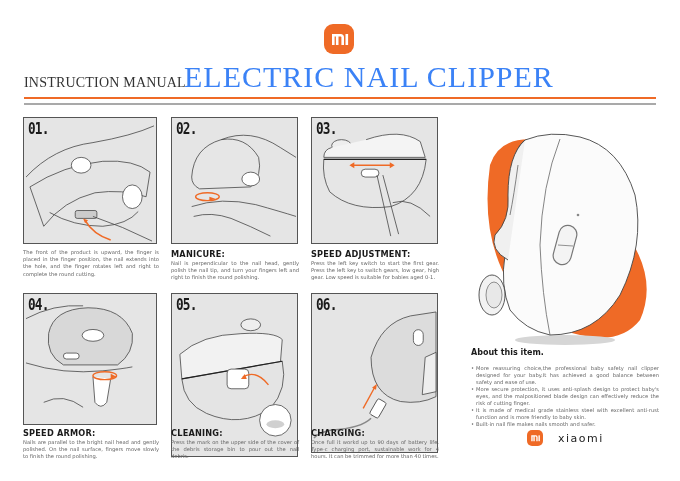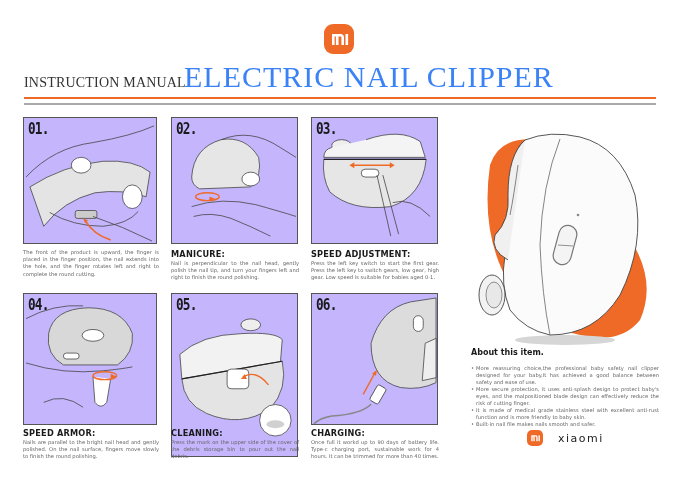--- a/index.html
+++ b/index.html
@@ -8,21 +8,21 @@
 
   .logo-top { position: absolute; left: 324px; top: 24px; width: 30px; height: 30px; border-radius: 9px; background: #ef6a26; }
   .mi-glyph { position: absolute; left: 0; top: 0; width: 100%; height: 100%; }
 
   .subtitle { position: absolute; left: 24px; top: 75px; font-family: "Liberation Serif", serif; font-size: 14px; letter-spacing: 0.2px; color: #333; }
   .title { position: absolute; left: 184px; top: 60px; font-family: "Liberation Serif", serif; font-size: 30px; letter-spacing: 1px; color: #3b82f6; }
 
   .rule-orange { position: absolute; left: 24px; top: 97px; width: 632px; height: 2px; background: #ef6a26; }
   .rule-gray { position: absolute; left: 24px; top: 103px; width: 632px; height: 2px; background: #a9a9a9; }
 
-  .panel { position: absolute; border: 1.2px solid #555; background: #c4b5fd; overflow: hidden; }
+  .panel { position: absolute; border: 1.2px solid #555; background: #e5e5e5; overflow: hidden; }
   .panel .num { position: absolute; left: 4px; top: 2px; font-family: "DejaVu Sans Mono", monospace; font-weight: bold; font-size: 15px; letter-spacing: -1px; color: #1a1a1a; transform: scaleX(0.85); transform-origin: left; }
   .panel svg { position: absolute; left: 0; top: 0; width: 100%; height: 100%; }
 
   .caption { position: absolute; width: 136px; }
   .caption h3 { font-family: "DejaVu Sans", sans-serif; font-weight: bold; font-size: 8.2px; color: #1a1a1a; letter-spacing: 0.2px; margin-bottom: 1px; }
   .caption p { font-family: "DejaVu Sans", sans-serif; font-size: 5.2px; line-height: 7.2px; color: #666; text-align: justify; }
 
   .hero { position: absolute; left: 470px; top: 125px; width: 200px; height: 230px; }
 
   .about { position: absolute; left: 471px; top: 348px; width: 188px; }
@@ -137,21 +137,21 @@
     <circle cx="105" cy="112" r="16" fill="#fff" stroke="#444" stroke-width="0.8"></circle>
     <ellipse cx="105" cy="116" rx="9" ry="4" fill="#d0d0d0"></ellipse>
   </svg>
   <div class="num">05.</div>
 </div>
 <div class="caption" style="left:171px;top:428px;width:128px;">
   <h3>CLEANING:</h3>
   <p>Press the mark on the upper side of the cover of the debris storage bin to pour out the nail debris.</p>
 </div>
 
-<div class="panel" style="left:311px;top:293px;width:127px;height:132px;">
+<div class="panel" style="left:311px;top:293px;width:127px;height:160px;">
   <svg viewBox="0 0 127 132">
     <path d="M60 50 Q70 15 100 8 L126 4 L126 90 Q110 98 90 95 Q60 88 60 50 Z" fill="#dcdcdc" stroke="#444" stroke-width="0.8"></path>
     <rect x="103" y="22" width="10" height="16" rx="5" fill="#fff" stroke="#444" stroke-width="0.8"></rect>
     <path d="M115 50 L126 45 L126 85 L112 88 Z" fill="#eee" stroke="#444" stroke-width="0.8"></path>
     <rect x="62" y="93" width="10" height="18" rx="2" transform="rotate(30 67 102)" fill="#fff" stroke="#444" stroke-width="0.8"></rect>
     <path d="M60 112 Q50 122 20 124 Q8 126 2 132" fill="none" stroke="#888" stroke-width="1.6"></path>
     <line x1="52" y1="102" x2="64" y2="80" stroke="#ef6a26" stroke-width="1.4"></line>
     <path d="M66 77 l-1 6 l-4 -2 z" fill="#ef6a26"></path>
   </svg>
   <div class="num">06.</div>

